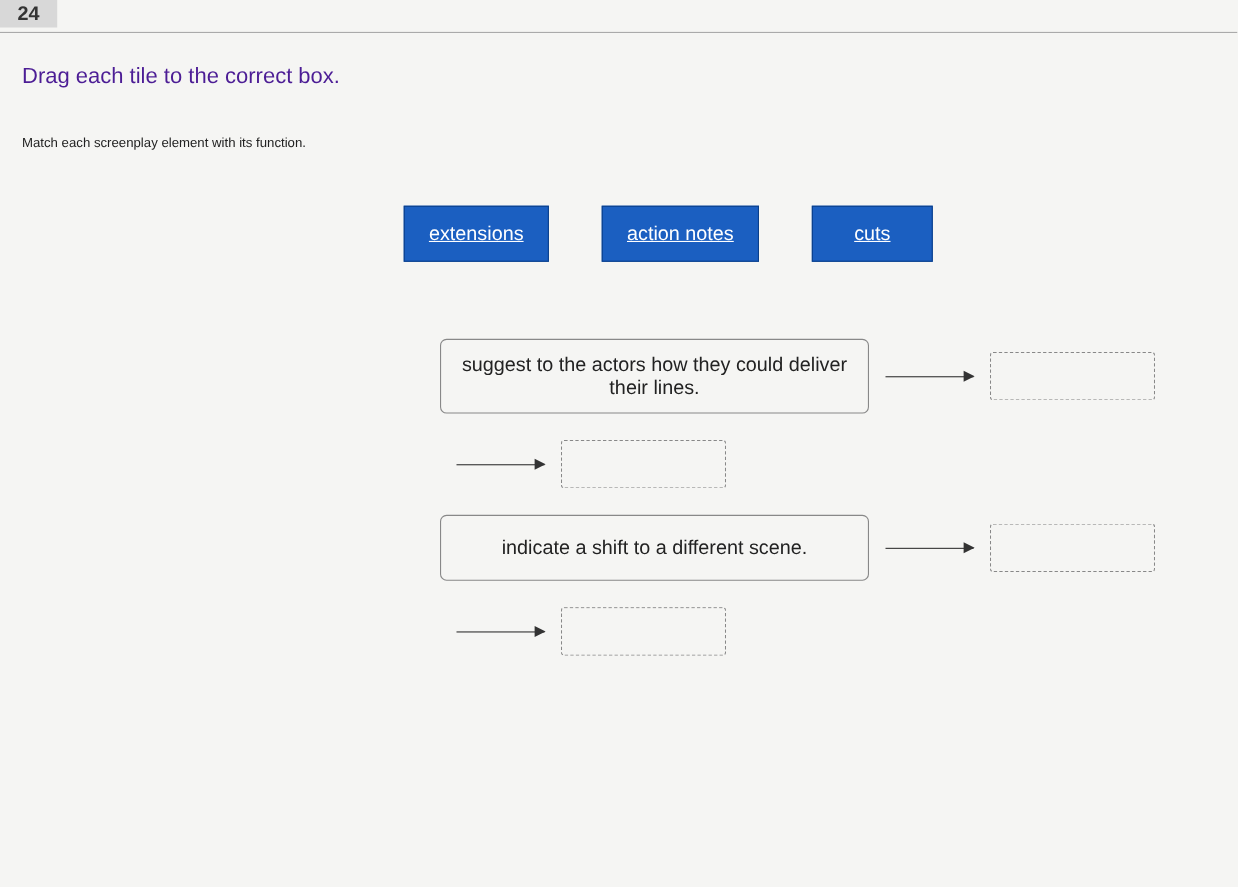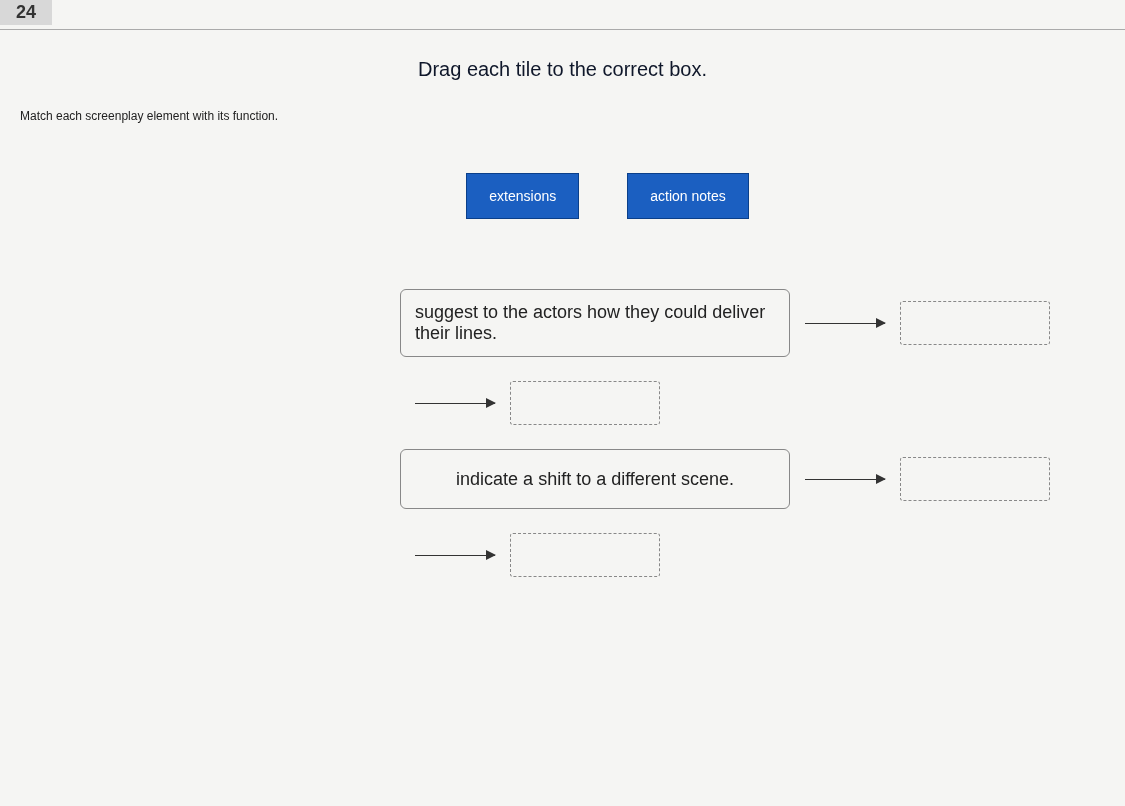--- a/index.html
+++ b/index.html
@@ -24,67 +24,68 @@
     }
     .divider {
       border-bottom: 1px solid #aaa;
       margin-top: 4px;
     }
     .content {
       padding: 28px 20px 0 20px;
     }
     .instruction-1 {
       font-size: 20px;
-      color: #0f172a;
-      margin-bottom: 28px;
-      text-align: center;
+      color: #4c1d95;
+      margin-bottom: 42px;
     }
     .instruction-2 {
       font-size: 12px;
       color: #222;
       margin-bottom: 50px;
     }
     .tiles-row {
       display: flex;
       justify-content: center;
       gap: 48px;
       margin-bottom: 70px;
       padding-left: 150px;
       padding-right: 60px;
     }
     .tile {
       background: #1b5fc1;
       color: #fff;
-      font-size: 14px;
+      font-size: 18px;
       padding: 14px 22px;
       border: 1px solid #0a3f8a;
       cursor: move;
       white-space: nowrap;
       min-width: 110px;
       text-align: center;
+      text-decoration: underline;
     }
     .match-area {
       display: flex;
       flex-direction: column;
       gap: 24px;
       padding-left: 380px;
     }
     .match-row {
       display: flex;
       align-items: center;
     }
     .description-box {
       border: 1px solid #888;
       border-radius: 6px;
       width: 390px;
       min-height: 60px;
       padding: 12px 14px;
       display: flex;
       align-items: center;
       justify-content: center;
+      text-align: center;
       font-size: 18px;
       color: #222;
       background: #f5f5f3;
     }
     .arrow-container {
       width: 110px;
       display: flex;
       align-items: center;
       justify-content: center;
     }
@@ -119,20 +120,21 @@
 <div class="question-number">24</div>
 <div class="divider"></div>
 
 <div class="content">
   <div class="instruction-1">Drag each tile to the correct box.</div>
   <div class="instruction-2">Match each screenplay element with its function.</div>
 
   <div class="tiles-row">
     <div class="tile">extensions</div>
     <div class="tile">action notes</div>
+    <div class="tile">cuts</div>
   </div>
 
   <div class="match-area">
 
     <div class="match-row">
       <div class="description-box">suggest to the actors how they could deliver their lines.</div>
       <div class="arrow-container">
         <div class="arrow-line"></div>
       </div>
       <div class="drop-zone"></div>

